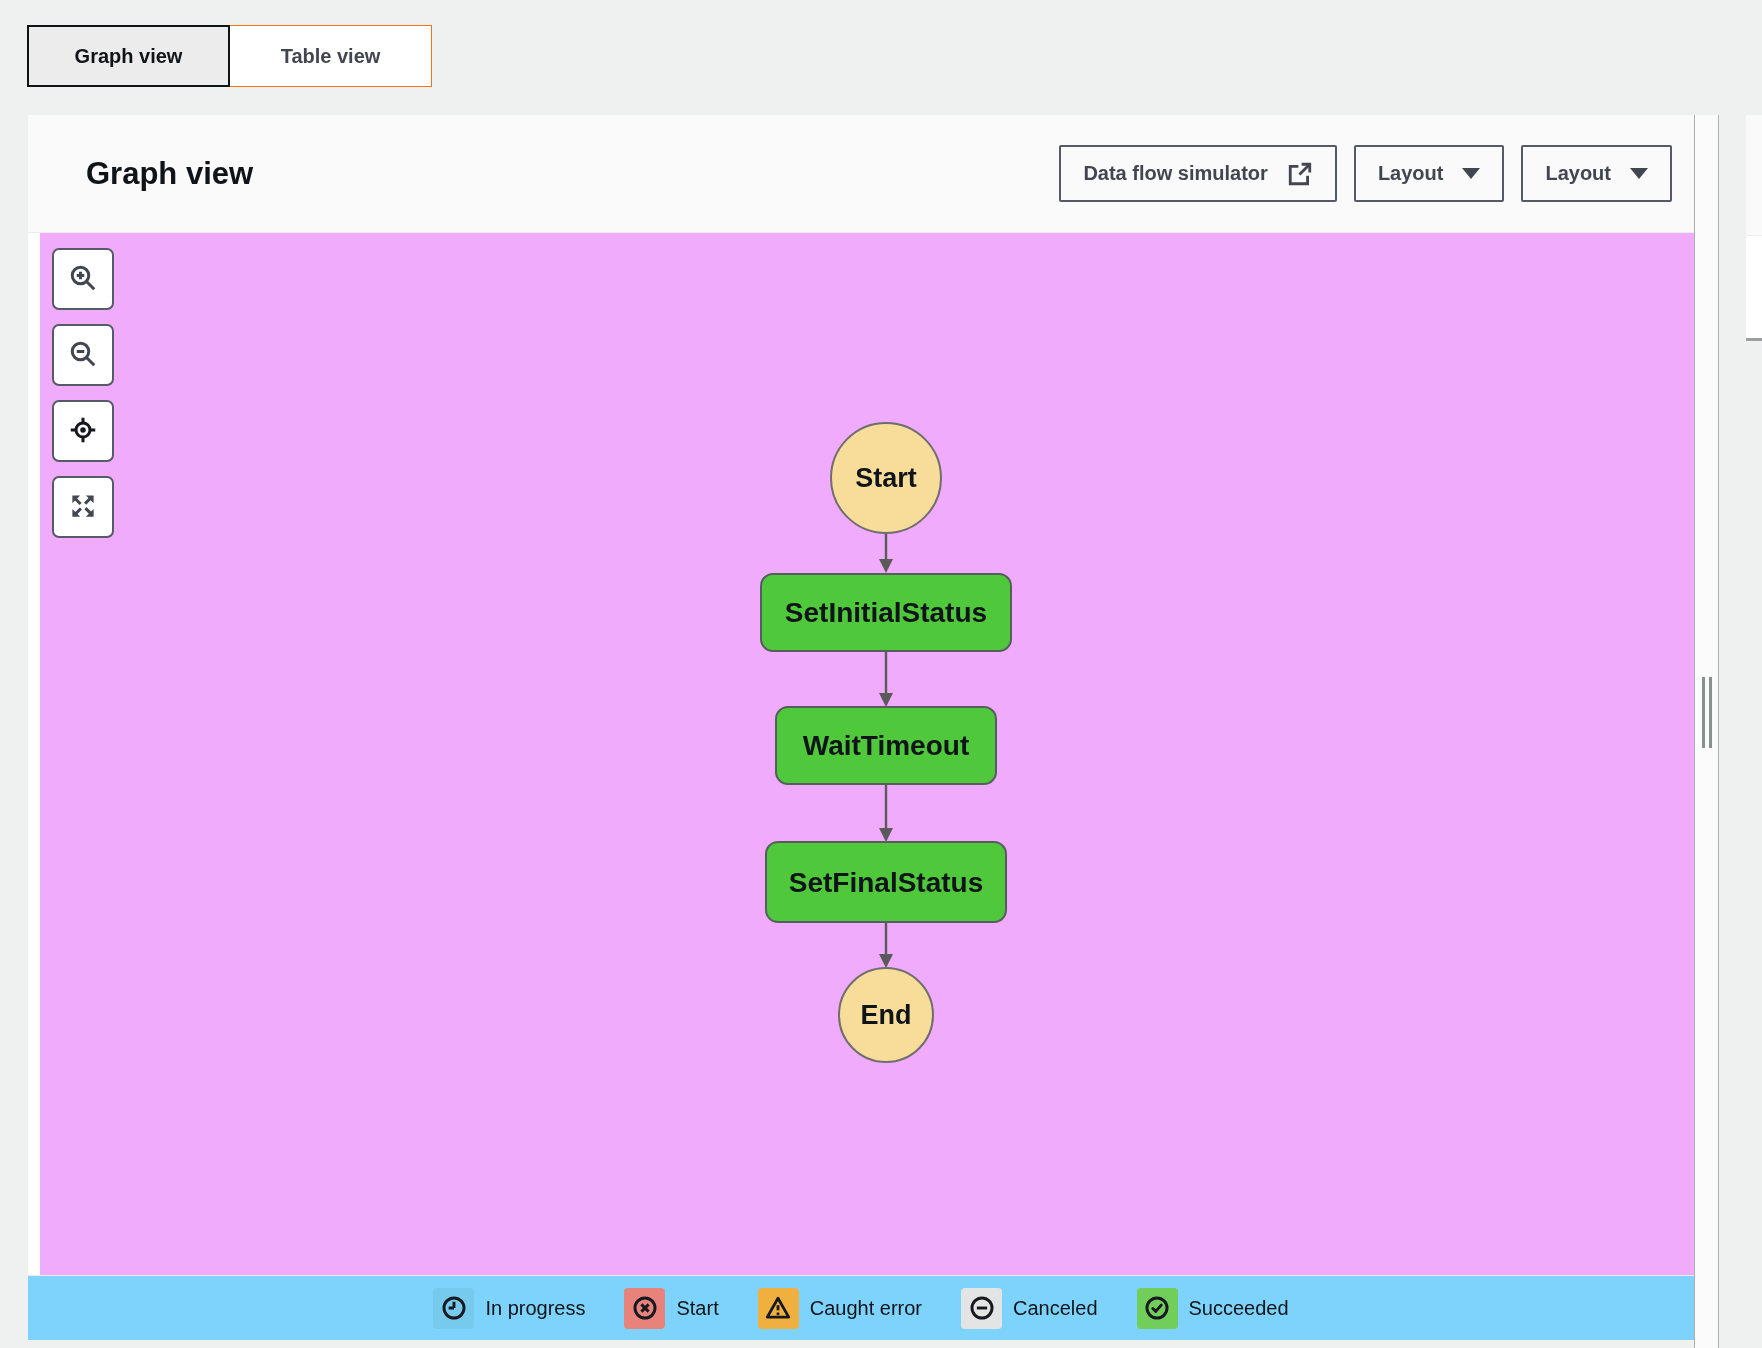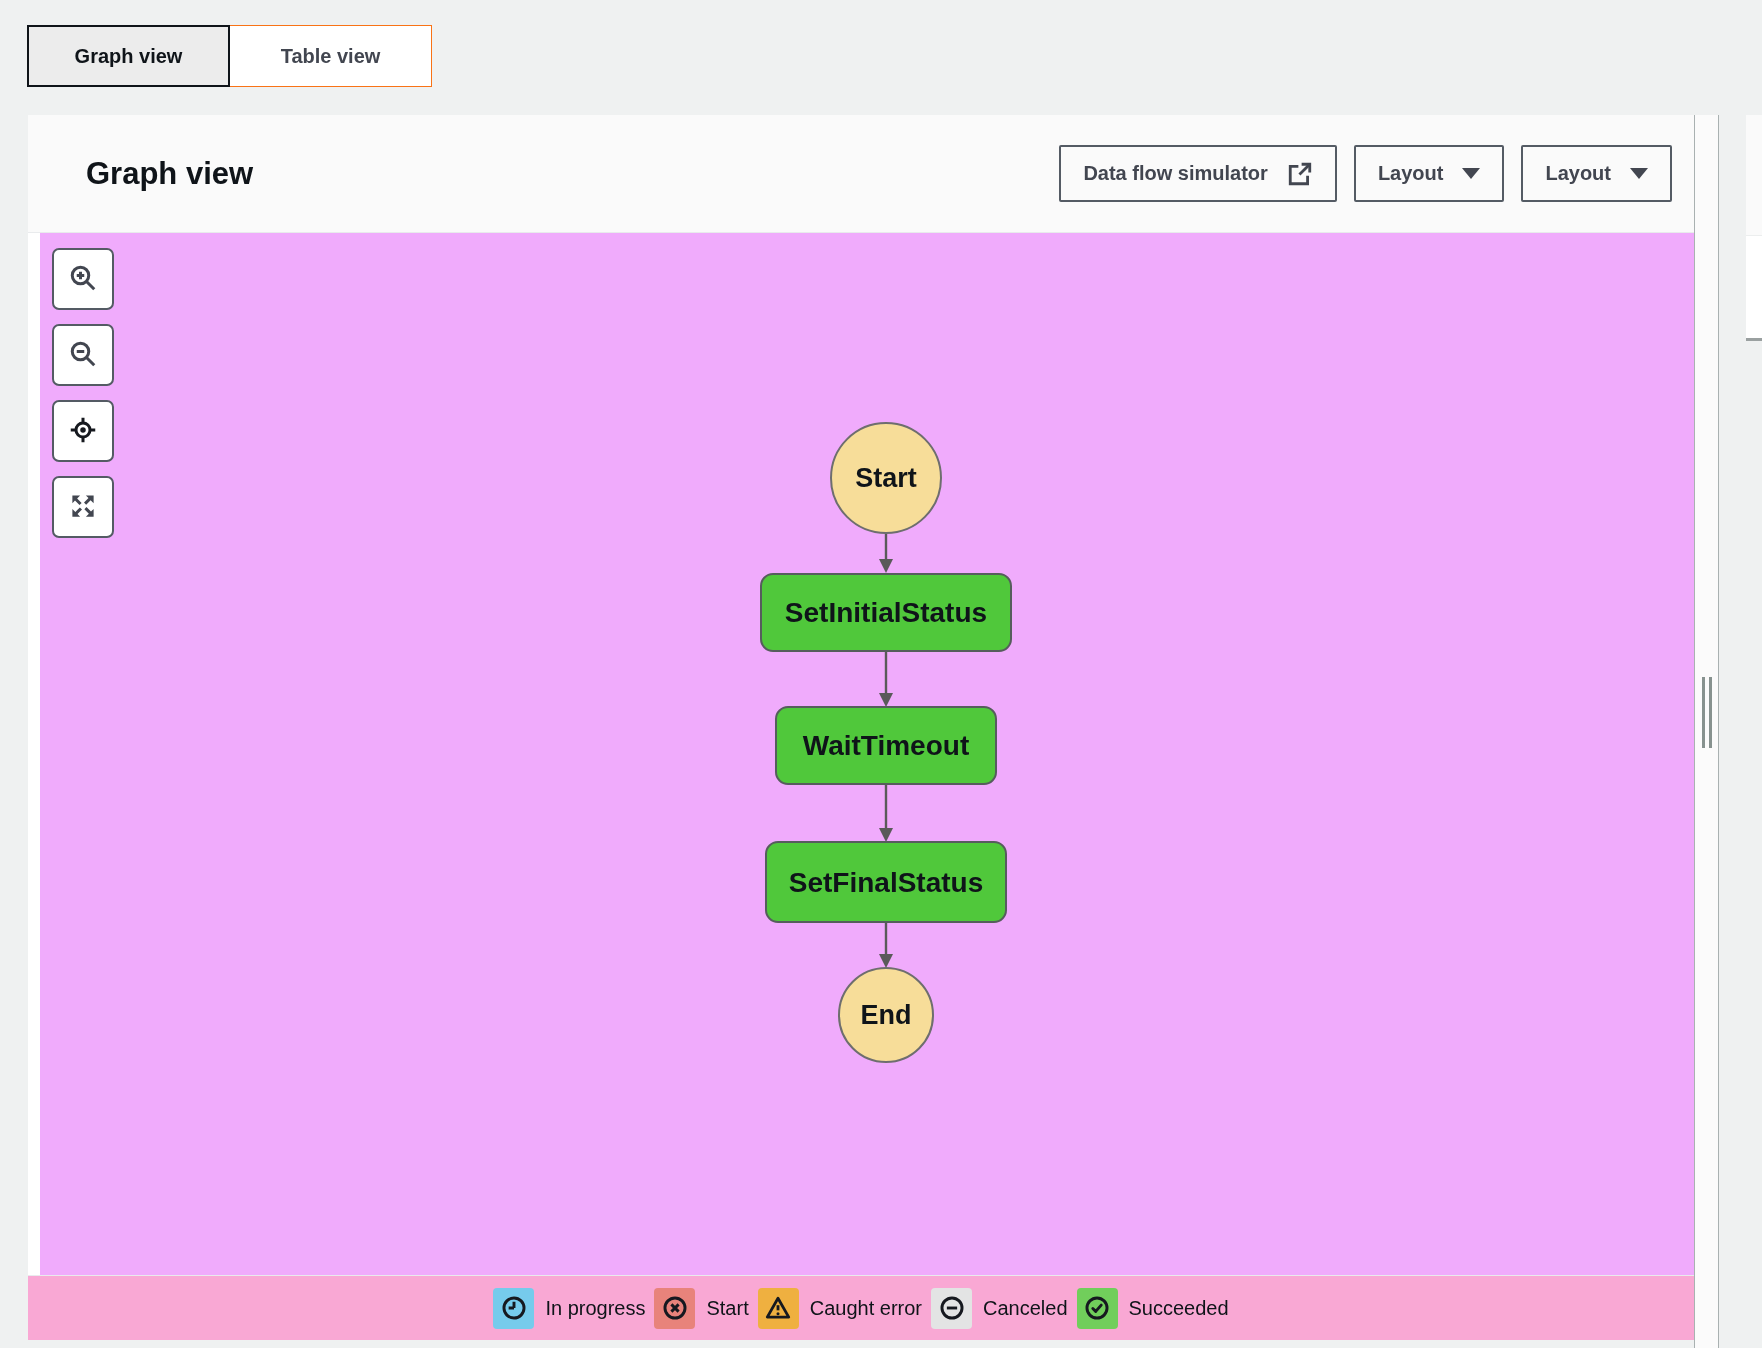--- a/index.html
+++ b/index.html
@@ -30,22 +30,22 @@
   
   .canvas{position:relative;flex:1 1 auto;background:#f0abfc;overflow:hidden;margin-left:12px;}
   .zoom-controls{position:absolute;left:12px;top:15px;display:flex;flex-direction:column;gap:14px;z-index:3;}
   .zctl{box-sizing:border-box;width:62px;height:62px;background:#ffffff;border:2px solid #545b64;
         border-radius:7px;display:flex;align-items:center;justify-content:center;cursor:pointer;padding:0;}
   .graph-svg{position:absolute;left:0;top:0;}
   .node-label{font-family:"Liberation Sans",sans-serif;font-size:28px;font-weight:700;fill:#0f1419;}
   .terminal-label{font-family:"Liberation Sans",sans-serif;font-size:27px;font-weight:600;fill:#0f1419;}
 
   
-  .legend{box-sizing:border-box;height:65px;flex:0 0 65px;background:#f9a8d4;border-top:1px solid #e9ebed;
-          display:flex;align-items:center;justify-content:center;gap:9px;}
+  .legend{box-sizing:border-box;height:65px;flex:0 0 65px;background:#7dd3fc;border-top:1px solid #e9ebed;
+          display:flex;align-items:center;justify-content:center;gap:39px;}
   .legend-item{display:flex;align-items:center;gap:11px;}
   .legend-swatch{width:41px;height:41px;border-radius:4px;display:flex;align-items:center;justify-content:center;}
   .legend-label{font-size:20px;color:#0f1419;}
 
   
   .splitter{position:absolute;left:1694px;top:115px;width:25px;height:1233px;box-sizing:border-box;
             background:#fbfbfb;border-left:1px solid #a9b1b1;border-right:1px solid #a9b1b1;cursor:col-resize;}
   .splitter-grip{position:absolute;left:50%;top:562px;transform:translateX(-50%);display:flex;gap:4px;}
   .splitter-grip span{display:block;width:3px;height:71px;background:#87928f;}
   .side-sliver{position:absolute;left:1746px;top:115px;width:16px;height:226px;background:#ffffff;

